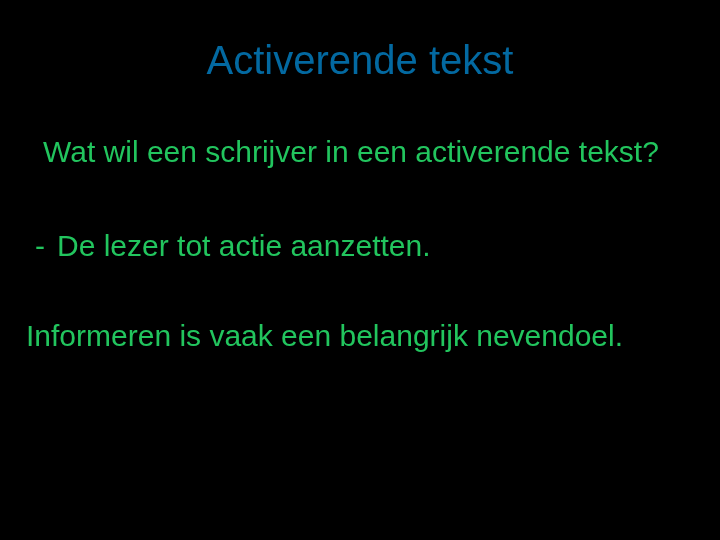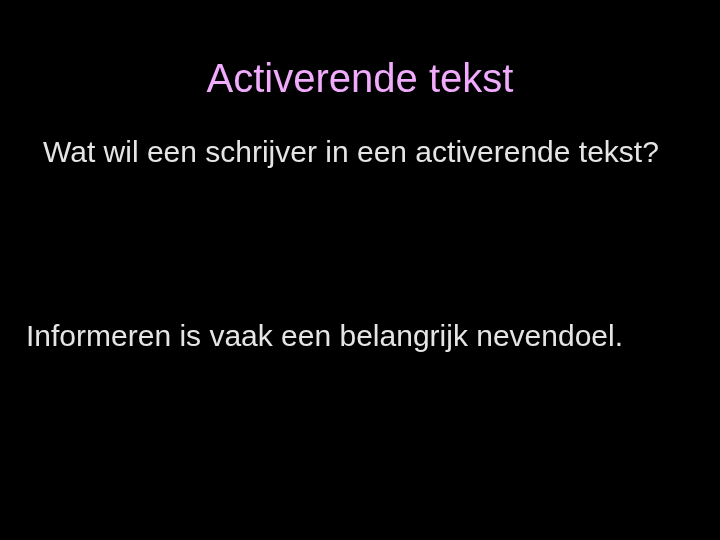--- a/index.html
+++ b/index.html
@@ -15,36 +15,36 @@
   }
   .slide {
     position: relative;
     width: 720px;
     height: 540px;
     background: #000000;
     color: #ffffff;
   }
   .slide-title {
     position: absolute;
-    top: 54px;
+    top: 36px;
     left: 0;
     width: 720px;
     text-align: center;
     font-size: 40px;
     line-height: 1.2;
     font-weight: 400;
-    color: #f0abfc;
+    color: #0369a1;
     white-space: nowrap;
   }
   .body-line {
     position: absolute;
     font-size: 30px;
     line-height: 1.2;
     font-weight: 400;
-    color: #e5e5e5;
+    color: #22c55e;
     white-space: nowrap;
   }
   .question-line {
     top: 134px;
     left: 43px;
   }
   .bullet-line {
     top: 228px;
     left: 35px;
   }
@@ -58,15 +58,18 @@
   }
 </style>
 </head>
 <body>
 
 <div class="slide">
   <div class="slide-title">Activerende tekst</div>
 
   <div class="body-line question-line">Wat wil een schrijver in een activerende tekst?</div>
 
+  <div class="body-line bullet-line">
+    <span class="bullet-marker">-</span><span>De lezer tot actie aanzetten.</span>
+  </div>
 
   <div class="body-line note-line">Informeren is vaak een belangrijk nevendoel.</div>
 </div>
 
 </body></html>

